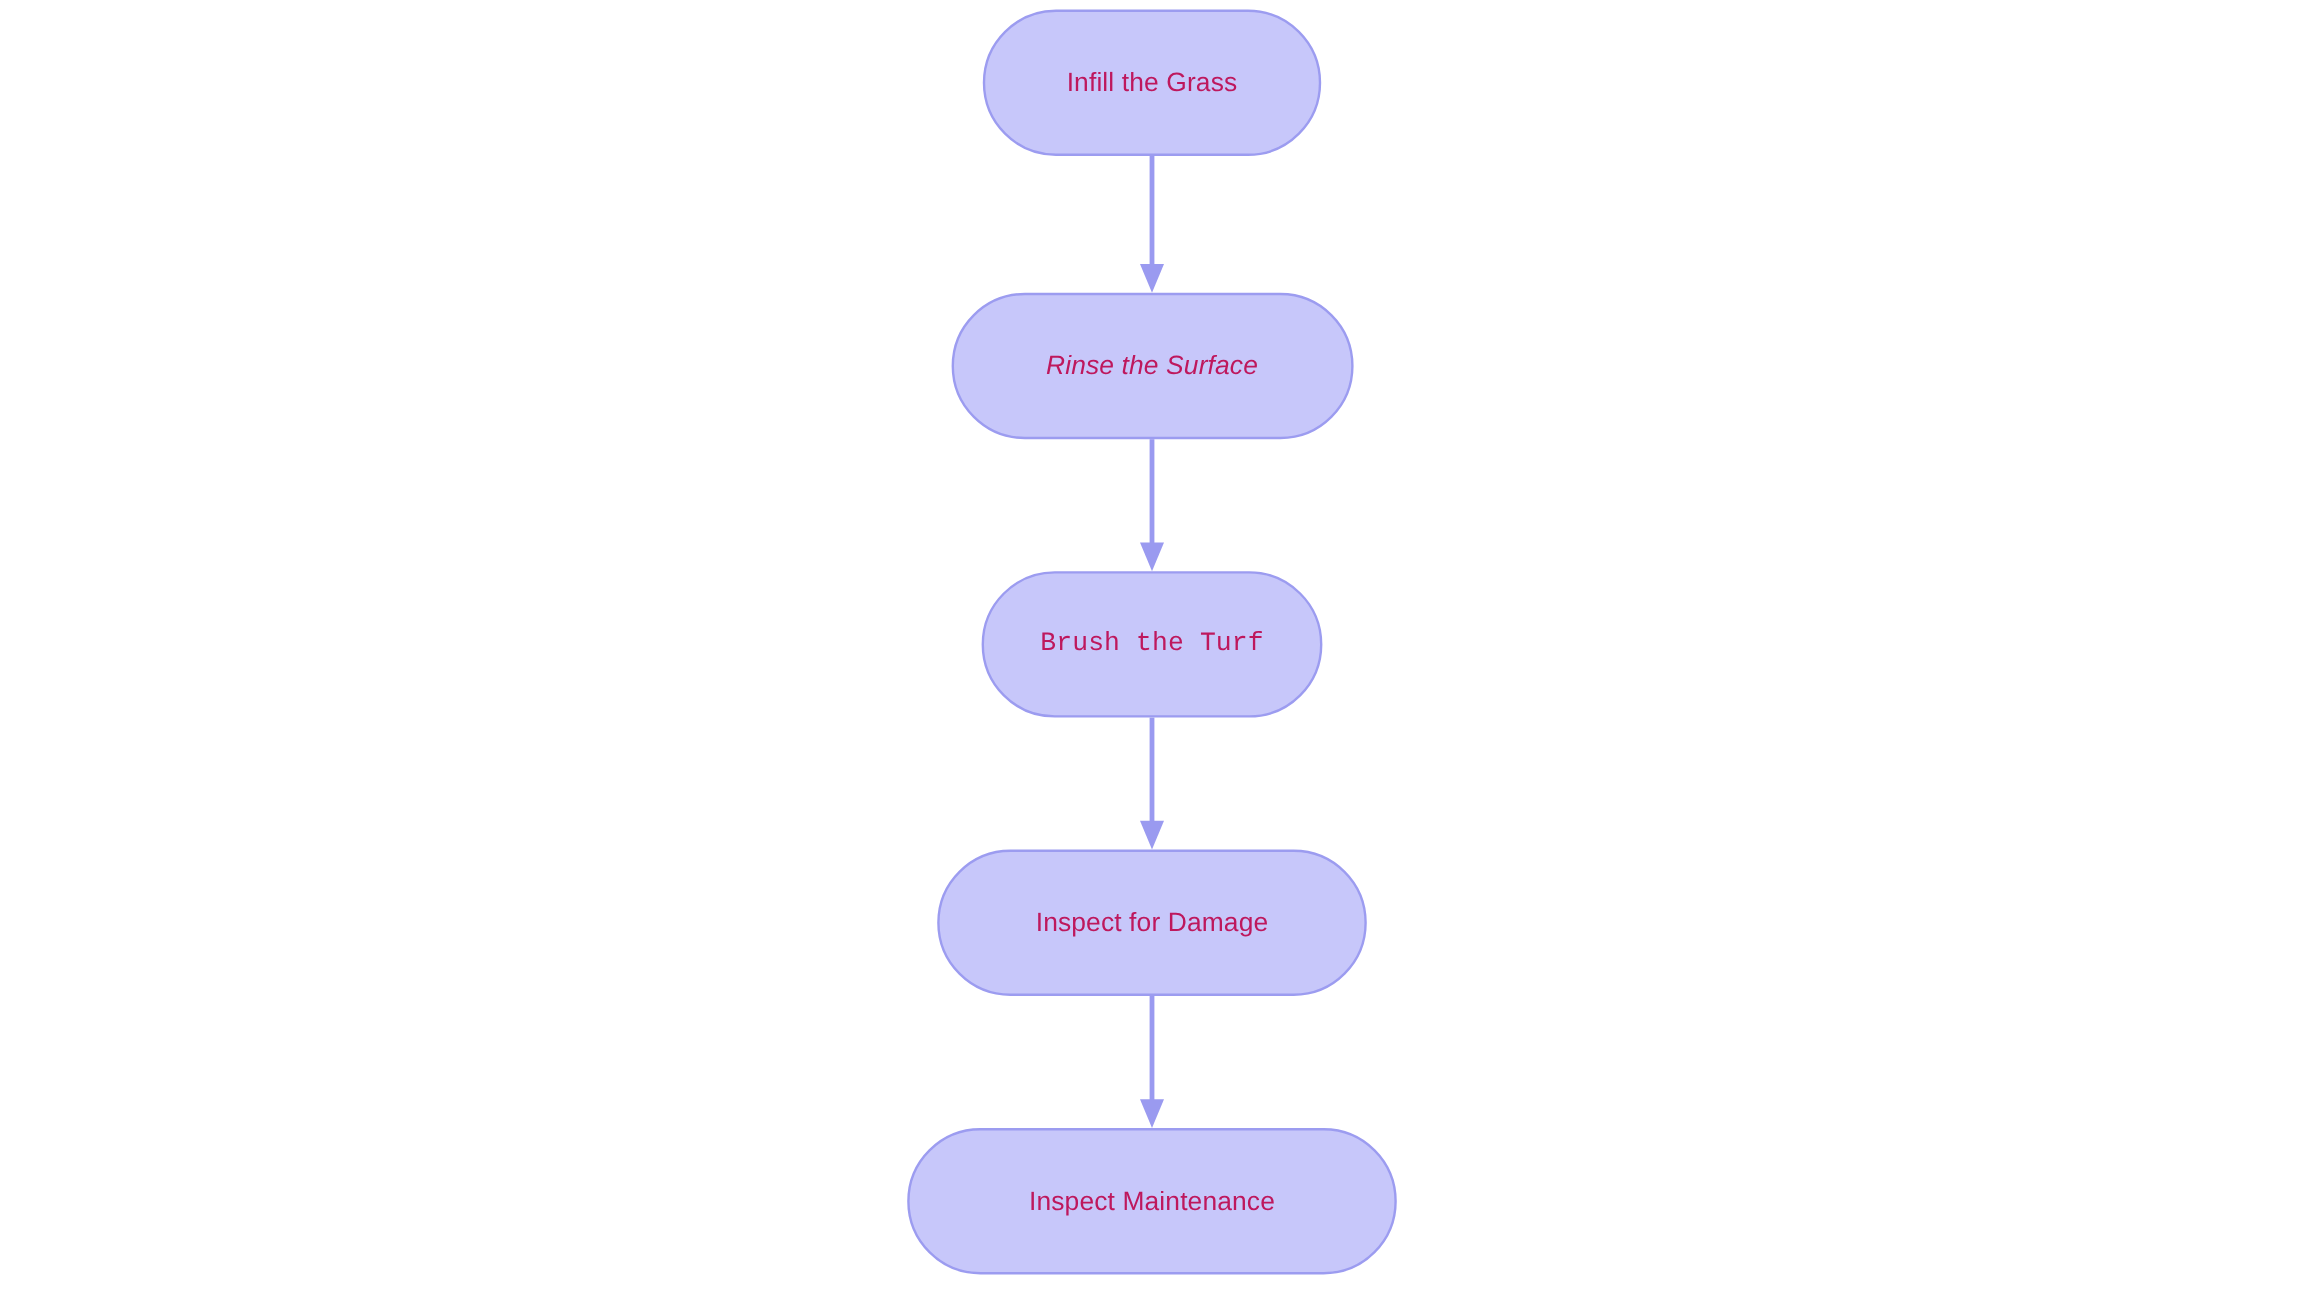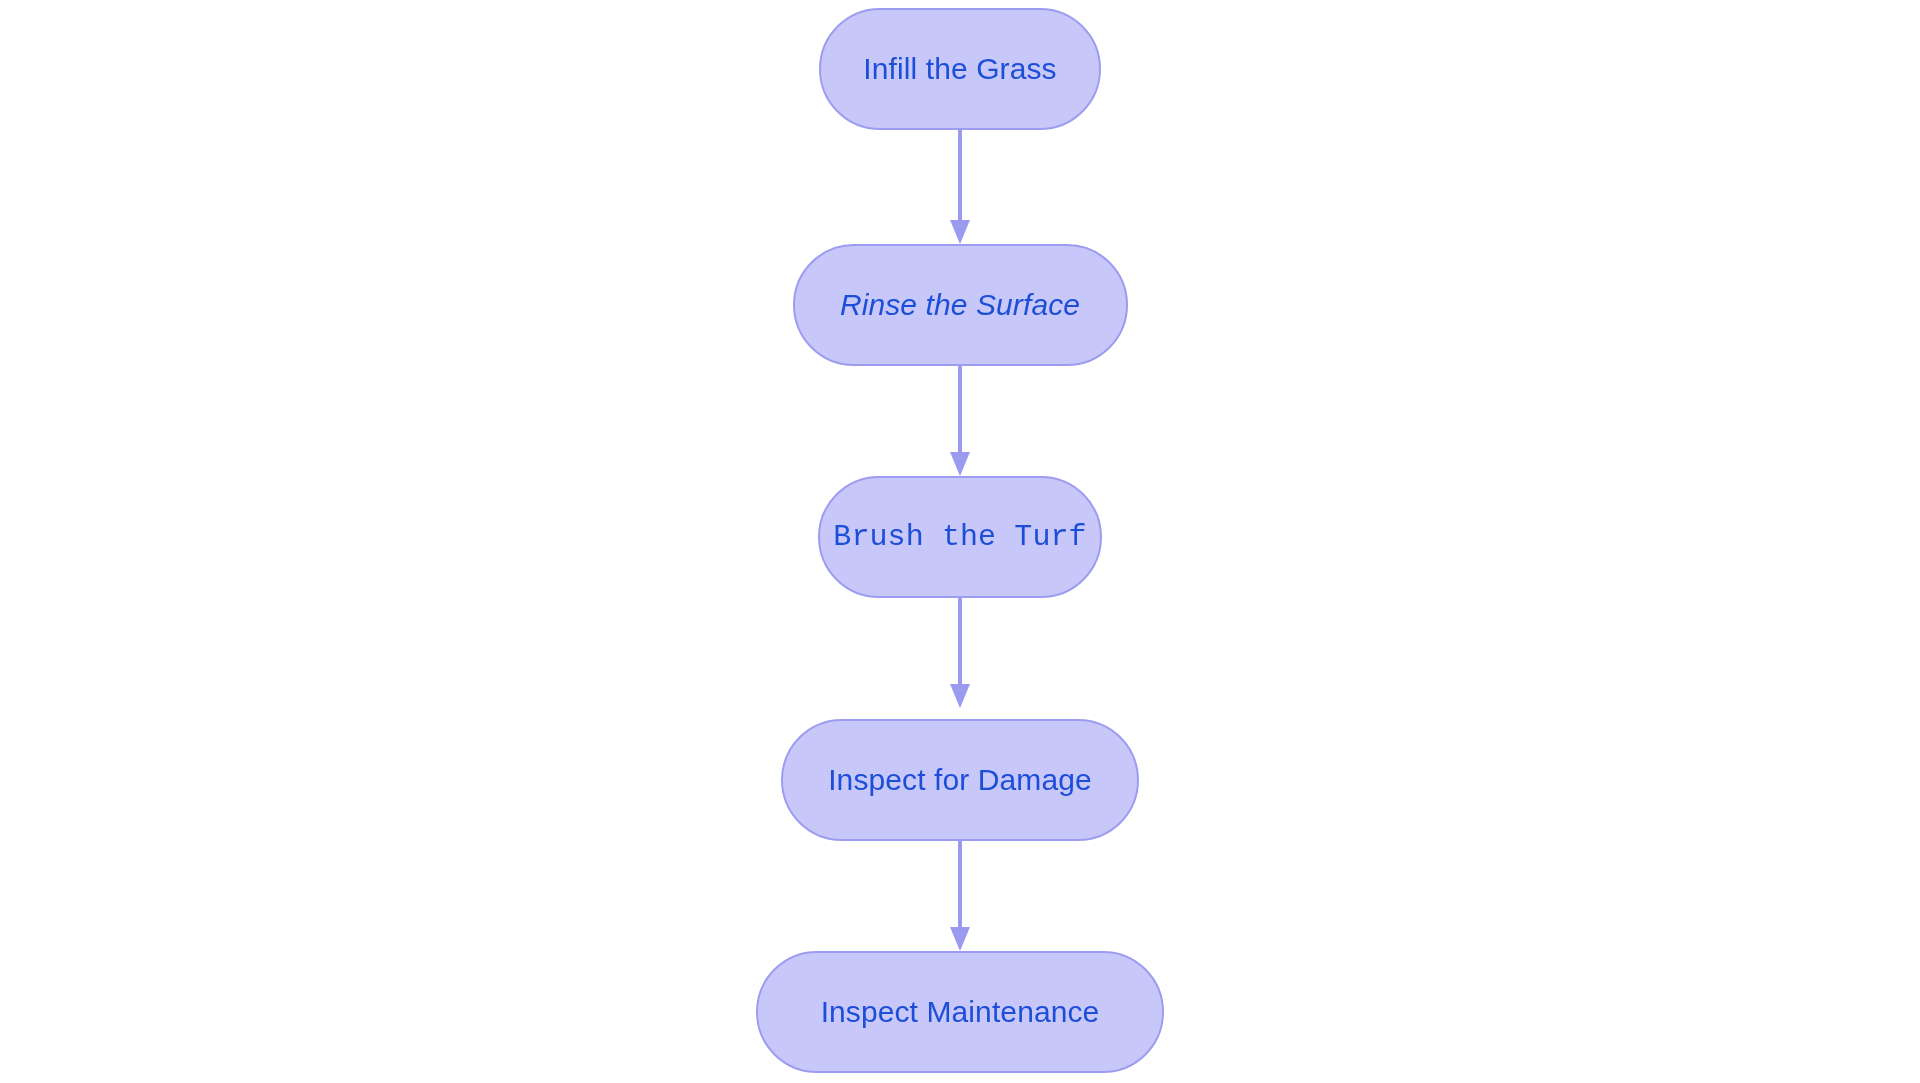--- a/index.html
+++ b/index.html
@@ -41,22 +41,22 @@
     background: #c7c7fa;
     border-radius: 61px;
     display: flex;
     align-items: center;
     justify-content: center;
     padding: 0 44px;
     flex: 0 0 auto;
   }
 
   .flow-node-label {
-    color: #1d4ed8;
-    font-size: 30px;
+    color: #be185d;
+    font-size: 22px;
     line-height: 1;
     letter-spacing: 0.1px;
     white-space: nowrap;
     font-weight: 400;
   }
 
   .flow-connector {
     position: relative;
     width: 24px;
     flex: 0 0 auto;
@@ -79,21 +79,21 @@
     border-right: 10px solid transparent;
     border-top: 24px solid #9a9af0;
     flex: 0 0 auto;
     margin-top: -1px;
   }
 
   
   .node-w-1 { width: 282px; }
   .node-w-2 { width: 335px; font-style: italic; }
   .node-w-3 { width: 284px; font-family: Liberation Mono, monospace; }
-  .node-w-4 { width: 358px; margin-top: 11px; }
+  .node-w-4 { width: 358px; }
   .node-w-5 { width: 408px; }
 
   
   .spacer-top { height: 8px; flex: 0 0 auto; width: 1px; }
   .conn-1 { height: 114px; }
   .conn-2 { height: 110px; }
   .conn-3 { height: 110px; }
   .conn-4 { height: 110px; }
 </style>
 </head>

